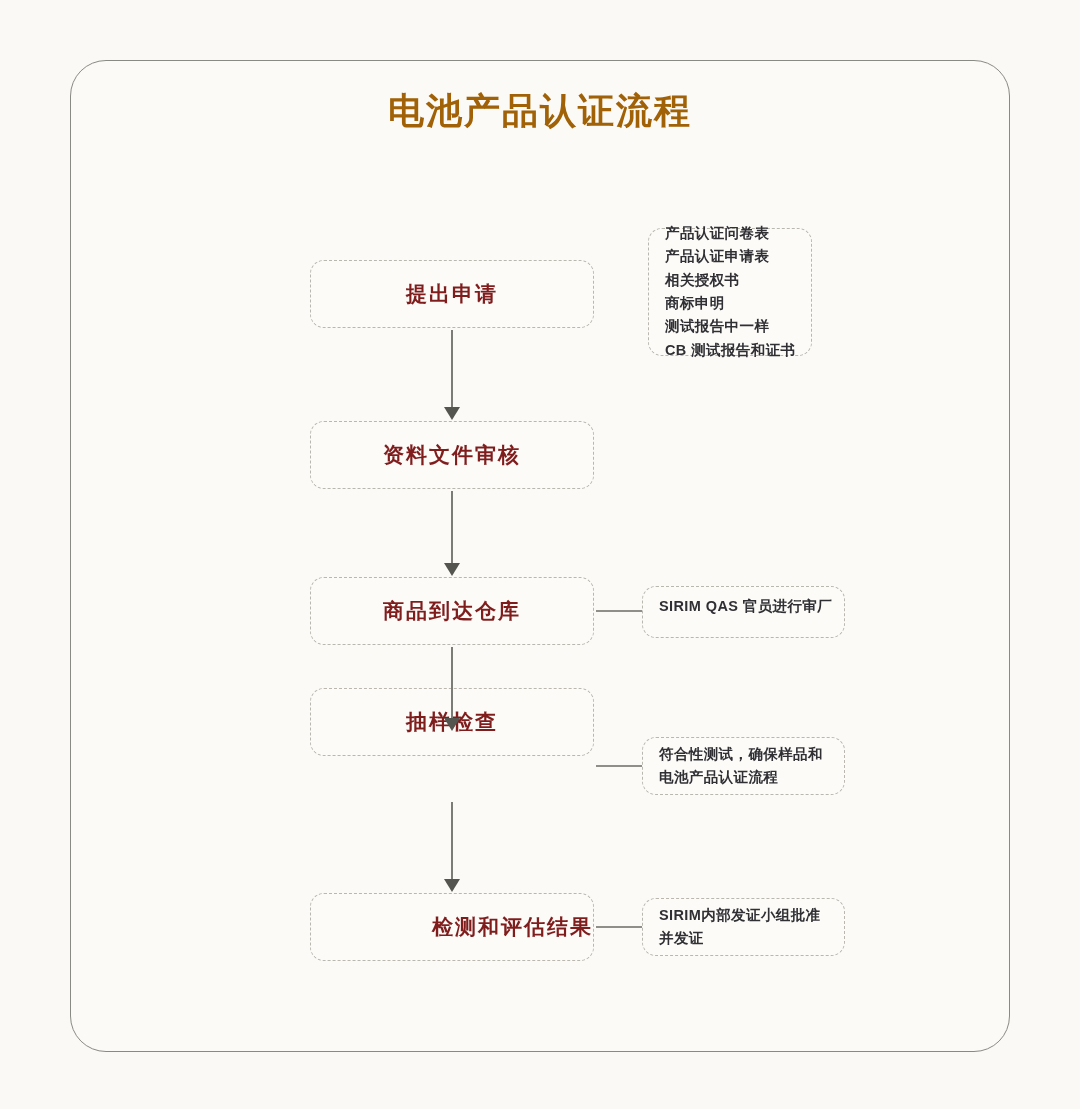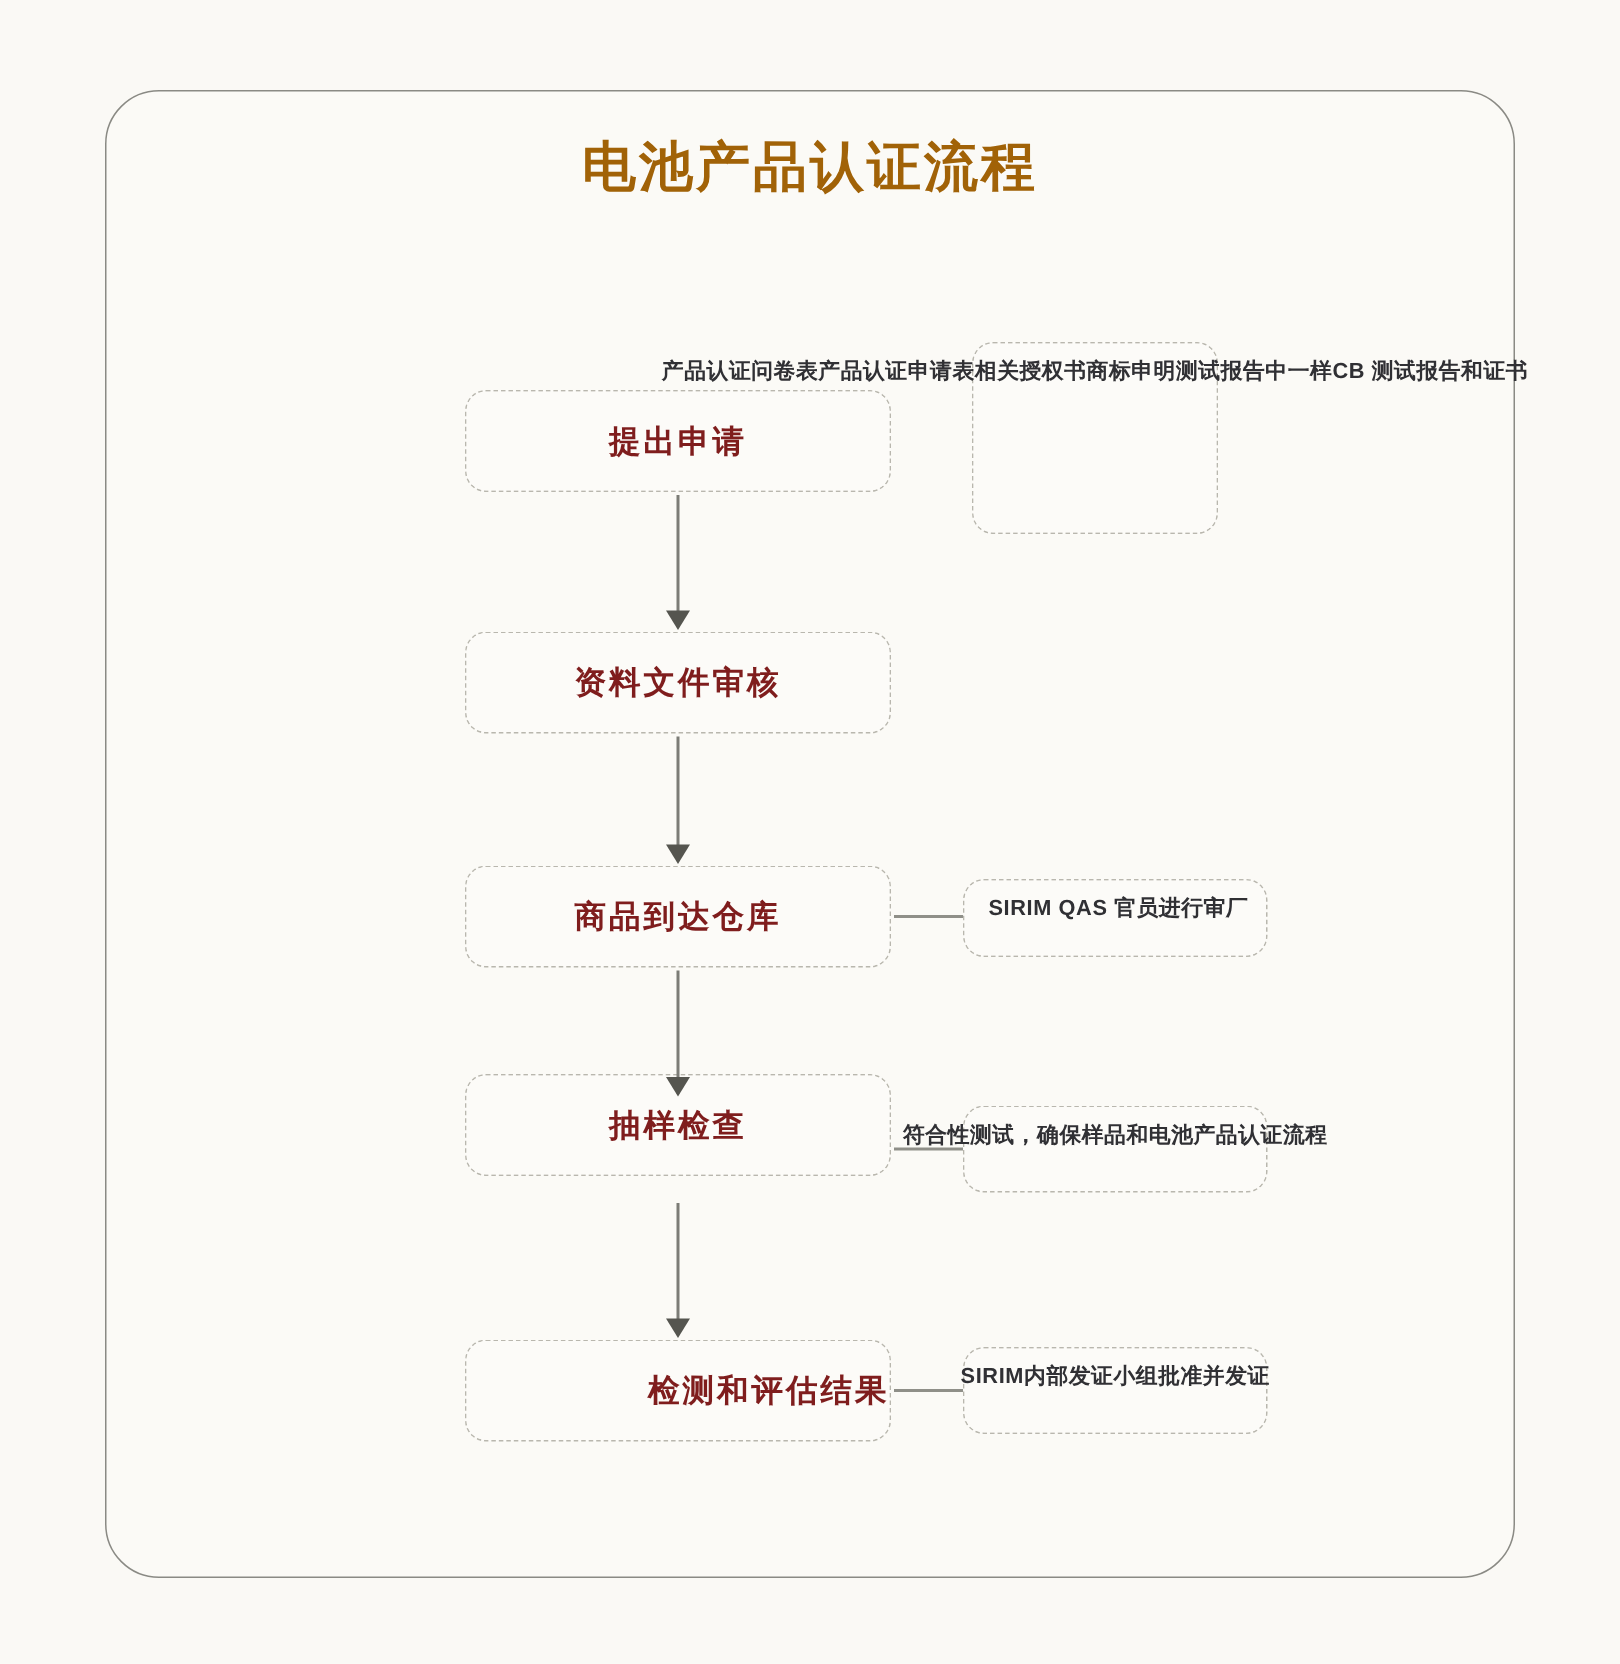--- a/index.html
+++ b/index.html
@@ -63,32 +63,32 @@
     font-size: 21px;
     font-weight: 700;
     letter-spacing: 2px;
     color: #7f1d1d;
   }
   .node-label { display: block; }
 
   #node-1 { left: 310px; top: 260px; width: 284px; height: 68px; }
   #node-2 { left: 310px; top: 421px; width: 284px; height: 68px; }
   #node-3 { left: 310px; top: 577px; width: 284px; height: 68px; }
-  #node-4 { left: 310px; top: 716px; width: 284px; height: 68px; align-items: center; }
+  #node-4 { left: 310px; top: 688px; width: 284px; height: 68px; align-items: center; }
   #node-5 { left: 310px; top: 893px; width: 284px; height: 68px; justify-content: flex-end; }
 
   
   .note {
     position: absolute;
     box-sizing: border-box;
     border: 1.3px dashed #b9b7ae;
     border-radius: 14px;
     background: #fcfbf8;
     display: flex;
-    flex-direction: row;
+    flex-direction: column;
     justify-content: center;
     padding: 8px 16px;
     font-size: 14.5px;
     font-weight: 700;
     line-height: 1.62;
     letter-spacing: 0.4px;
     color: #303034;
   }
   .note .line { display: block; white-space: nowrap; }
 

